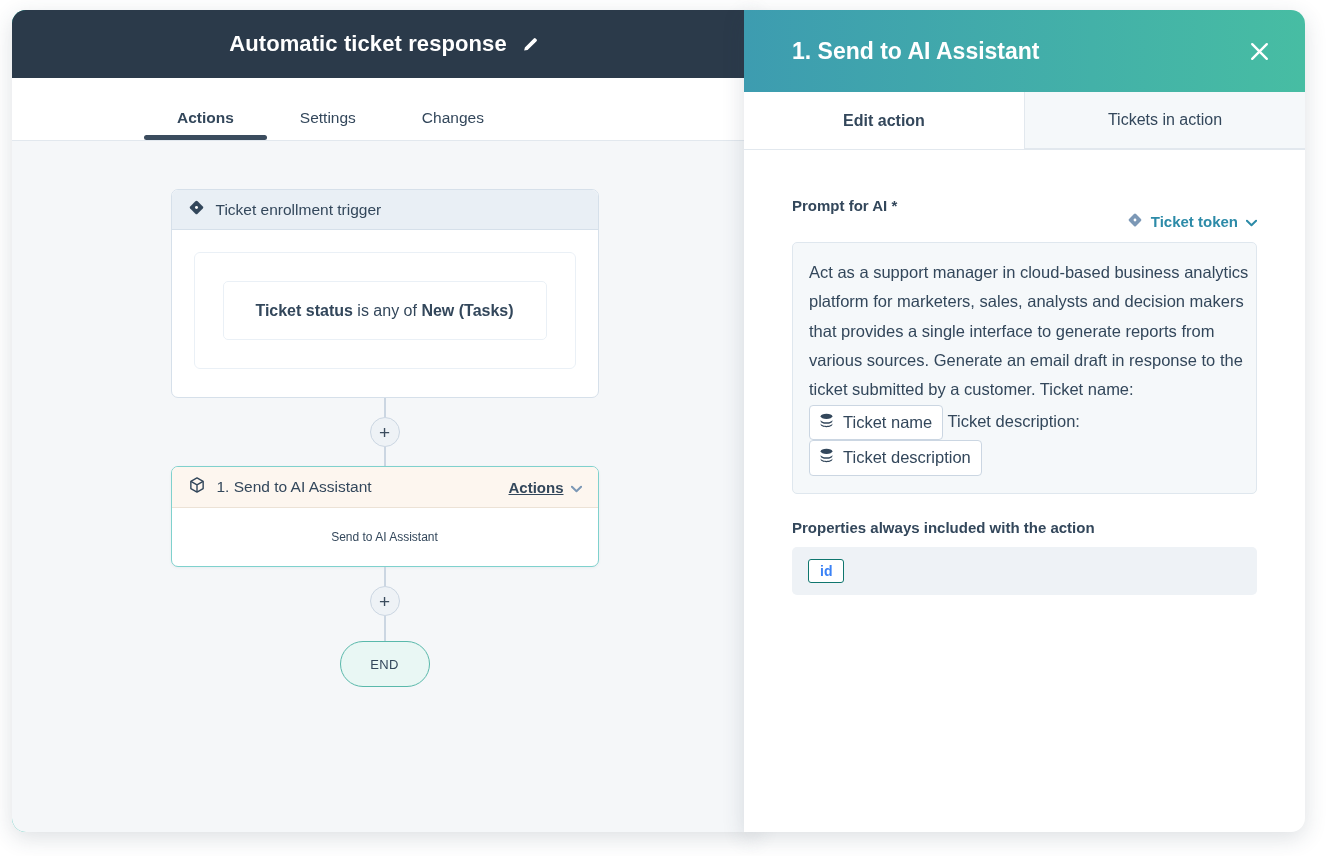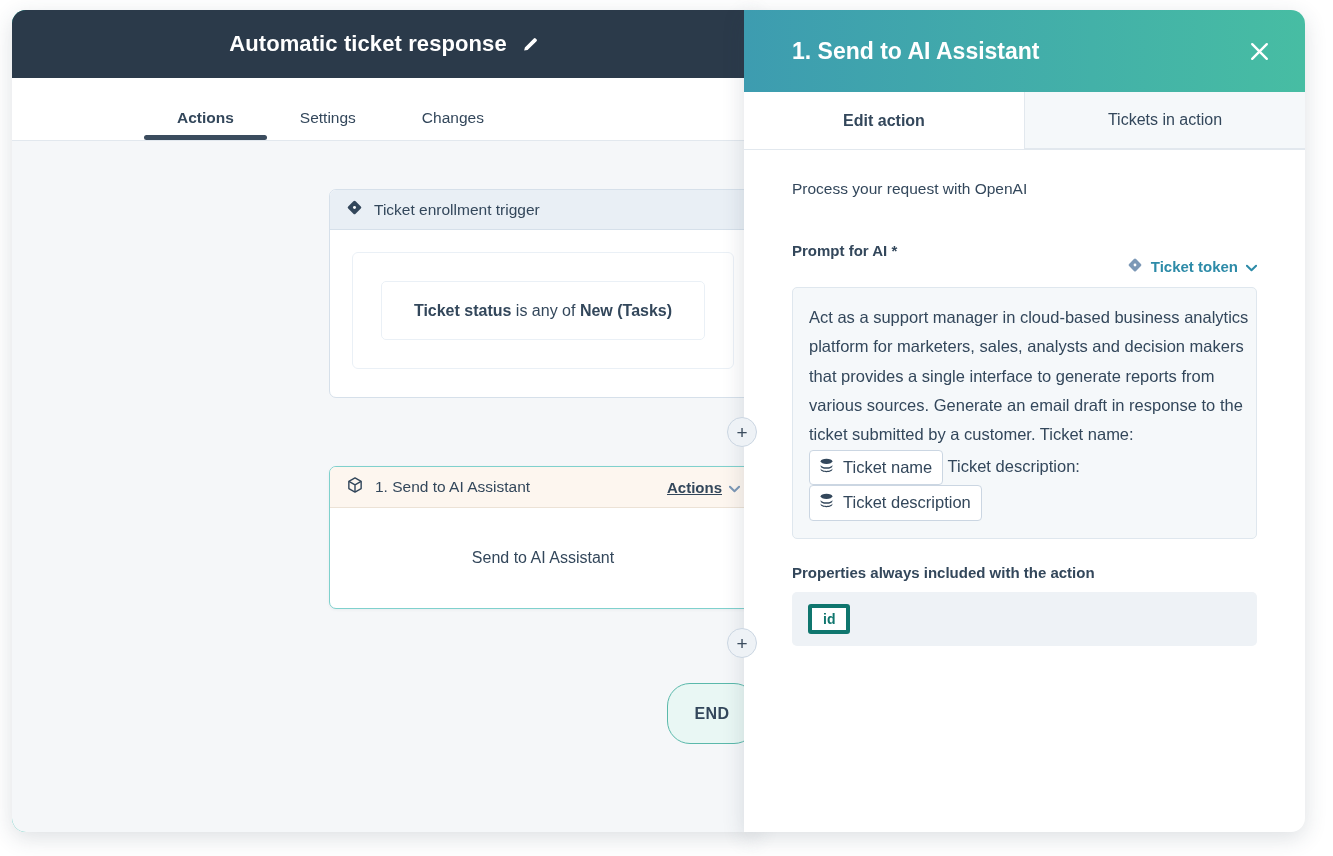--- a/index.html
+++ b/index.html
@@ -102,29 +102,29 @@
     justify-content: space-between;
   }
   .head-left { display: flex; align-items: center; gap: 11px; }
   .actions-link {
     display: flex; align-items: center; gap: 7px;
     font-size: 15px; font-weight: bold; color: #33475b;
     cursor: pointer;
   }
   .actions-link .lbl { text-decoration: underline; }
   .action-body {
-    padding: 41px 20px; text-align: center;
-    font-size: 16px; color: #33475b;
+    padding: 22px 20px; text-align: center;
+    font-size: 12px; color: #33475b;
   }
 
   .end-pill {
-    width: 90px; height: 61px; border-radius: 23px;
+    width: 90px; height: 46px; border-radius: 23px;
     background: #e9f7f4; border: 1.5px solid #5ab9ab;
     display: flex; align-items: center; justify-content: center;
-    font-size: 16px; font-weight: bold; color: #33475b;
+    font-size: 13px; font-weight: normal; color: #33475b;
     letter-spacing: .4px; cursor: pointer;
   }
 
   
   .rp {
     position: absolute; left: 744px; top: 10px;
     width: 561px; height: 822px;
     background: #ffffff;
     border-radius: 0 14px 14px 0;
     box-shadow: 0 6px 22px rgba(45,62,80,0.16);
@@ -177,22 +177,22 @@
 
   .props-label {
     font-size: 15px; font-weight: bold; color: #33475b;
     margin: 25px 0 11px 0;
   }
   .props-box {
     background: #eef2f6; border-radius: 5px; padding: 12px 16px;
     min-height: 44px; display: flex; align-items: center;
   }
   .prop-chip {
-    background: #ffffff; border: 4px solid #0f766e; border-radius: 3px;
-    padding: 3px 11px; font-size: 14px; font-weight: bold; color: #0f766e;
+    background: #ffffff; border: 1px solid #0f766e; border-radius: 3px;
+    padding: 3px 11px; font-size: 14px; font-weight: bold; color: #3b82f6;
   }
 </style>
 </head>
 <body>
 
 <div id="root">
 
   <div class="wf-panel">
 
     <div class="wf-header">
@@ -204,21 +204,21 @@
       </span>
     </div>
 
     <div class="wf-tabs">
       <div class="wf-tab active">Actions</div>
       <div class="wf-tab">Settings</div>
       <div class="wf-tab">Changes</div>
     </div>
 
     <div class="canvas">
-      <div class="node-col" style="top:48px;align-items:flex-end;">
+      <div class="node-col" style="top:48px;">
 
         <div class="card">
           <div class="card-head">
             <span>
               <svg width="17" height="17" viewBox="0 0 24 24">
                 <rect x="4.6" y="4.6" width="14.8" height="14.8" rx="2.2" transform="rotate(45 12 12)" fill="#33475b"></rect>
                 <circle cx="12" cy="12" r="2.1" fill="#ffffff"></circle>
               </svg>
             </span>
             <span>Ticket enrollment trigger</span>
@@ -278,21 +278,20 @@
         </svg>
       </span>
     </div>
 
     <div class="rp-tabs">
       <div class="rp-tab active">Edit action</div>
       <div class="rp-tab inactive">Tickets in action</div>
     </div>
 
     <div class="rp-body">
-      <div class="subtitle">Process your request with OpenAI</div>
 
       <div class="field-row">
         <div class="field-label">Prompt for AI *</div>
         <div class="token-link">
           <span>
             <svg width="16" height="16" viewBox="0 0 24 24">
               <rect x="4.6" y="4.6" width="14.8" height="14.8" rx="2.2" transform="rotate(45 12 12)" fill="#7c98b6"></rect>
               <circle cx="12" cy="12" r="2.1" fill="#ffffff"></circle>
             </svg>
           </span>

